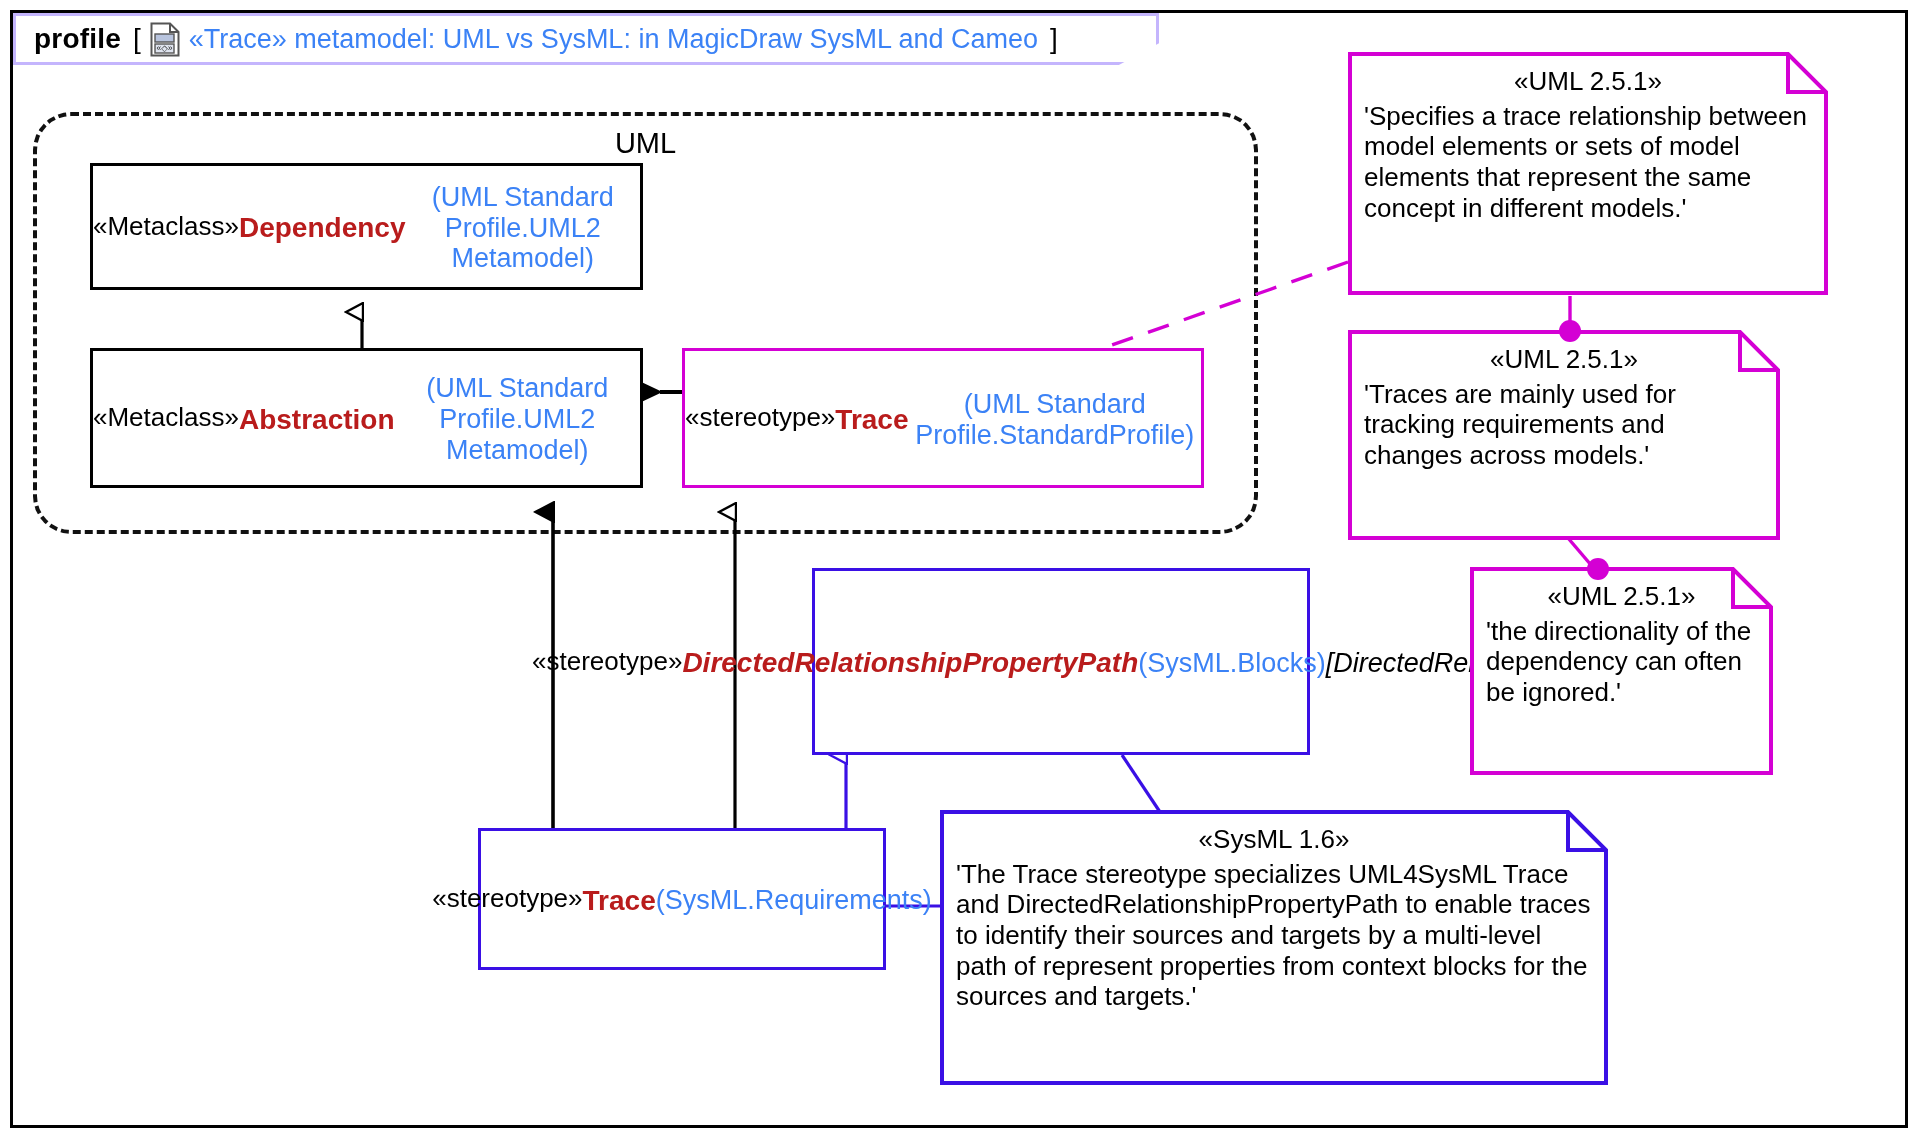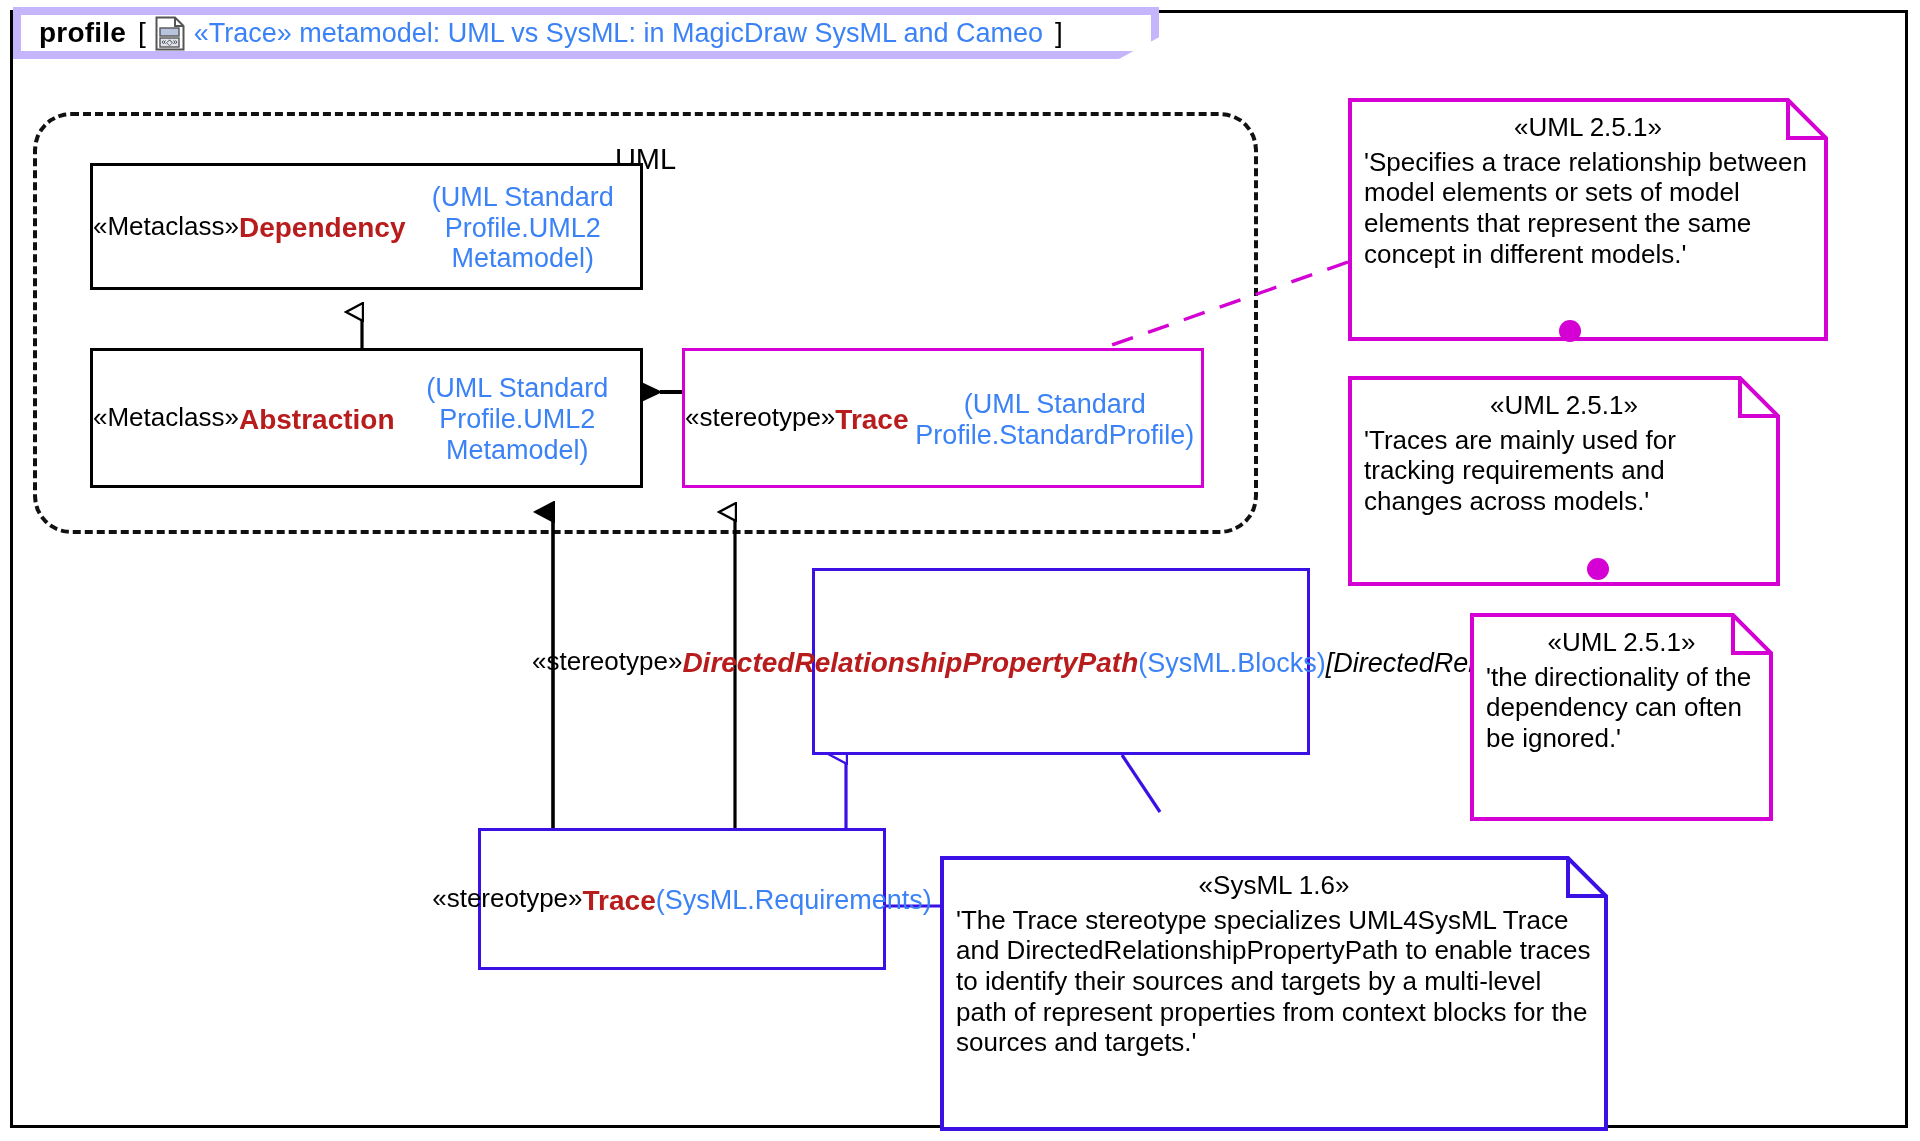--- a/index.html
+++ b/index.html
@@ -6,22 +6,22 @@
   body{font-family:"Liberation Sans","DejaVu Sans",sans-serif;}
   #stage{position:relative;width:1920px;height:1141px;background:#ffffff;overflow:hidden;}
 
   
   .frame{
     position:absolute;left:10px;top:10px;width:1898px;height:1118px;
     border:3px solid #000;box-sizing:border-box;background:#fff;
   }
   
   .title-tab{
-    position:absolute;left:13px;top:7px;width:1146px;height:52px;
-    background:#fff;border:8px solid #c4b5fd;box-sizing:border-box;
+    position:absolute;left:13px;top:13px;width:1146px;height:52px;
+    background:#fff;border:3px solid #c4b5fd;box-sizing:border-box;
     -webkit-clip-path:polygon(0 0,100% 0,100% 58%,96.5% 100%,0 100%);
     clip-path:polygon(0 0,100% 0,100% 58%,96.5% 100%,0 100%);
     display:flex;align-items:center;padding-left:18px;
   }
   .title-kw{font-weight:bold;font-size:28px;color:#000;letter-spacing:.2px;}
   .title-br{font-size:28px;color:#000;margin:0 7px 0 12px;}
   .title-txt{font-size:27px;color:#3b82f6;white-space:nowrap;}
 
   
   .doc-icon{position:relative;width:30px;height:35px;margin:0 9px 0 2px;flex:0 0 auto;}
@@ -29,39 +29,39 @@
 
   
   .uml-pkg{
     position:absolute;left:33px;top:112px;width:1225px;height:422px;
     border:4px dashed #111;border-radius:38px;box-sizing:border-box;background:transparent;
   }
   .uml-pkg-label{
     position:absolute;left:33px;top:112px;width:1225px;text-align:center;
     font-size:29px;color:#000;pointer-events:none;
   }
-  .uml-pkg-label span{display:inline-block;margin-top:31px;background:#fff;padding:0 10px;}
+  .uml-pkg-label span{display:inline-block;margin-top:15px;background:#fff;padding:0 10px;}
 
   
   .cls{
     position:absolute;box-sizing:border-box;background:#fff;
     display:flex;align-items:center;justify-content:center;
     text-align:center;line-height:1.14;
   }
   .cls .kw{font-size:26px;color:#000;}
   .cls .nm{font-size:28px;font-weight:bold;color:#b91c1c;margin-top:3px;}
   .cls .nm.ital{font-style:italic;}
   .cls .qn{font-size:27px;color:#3b82f6;margin-top:3px;}
   .cls .br{font-size:27px;color:#000;margin-top:3px;font-style:italic;}
   .black-b{border:3px solid #000;}
   .magenta-b{border:3px solid #d400d4;}
   .blue-b{border:3px solid #3a10e5;}
 
   
-  .note{position:absolute;box-sizing:border-box;margin-top:46px;}
+  .note{position:absolute;box-sizing:border-box;}
   .note .txt{
     position:absolute;inset:0;padding:14px 16px 10px 16px;
     font-size:26px;color:#000;line-height:1.18;box-sizing:border-box;
   }
   .note .hd{display:block;text-align:center;margin-bottom:4px;}
   .note svg{position:absolute;left:0;top:0;overflow:visible;}
 
   
   .dot{position:absolute;width:22px;height:22px;border-radius:50%;}
 

